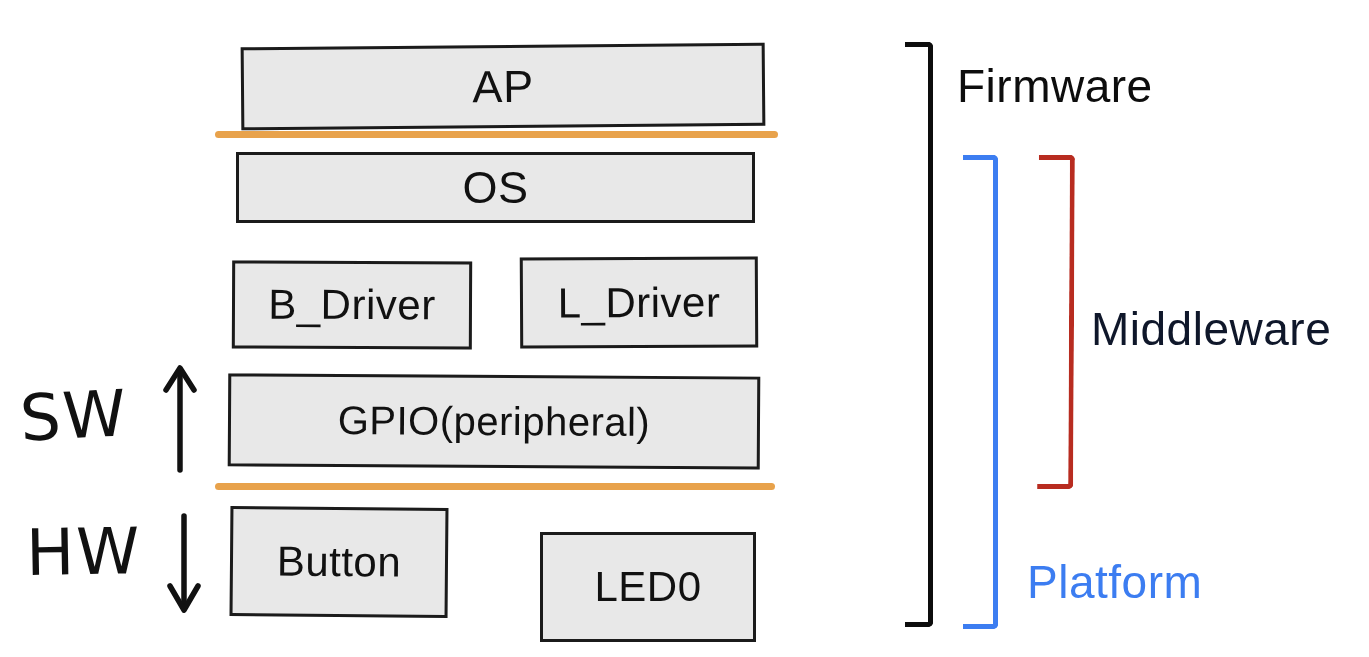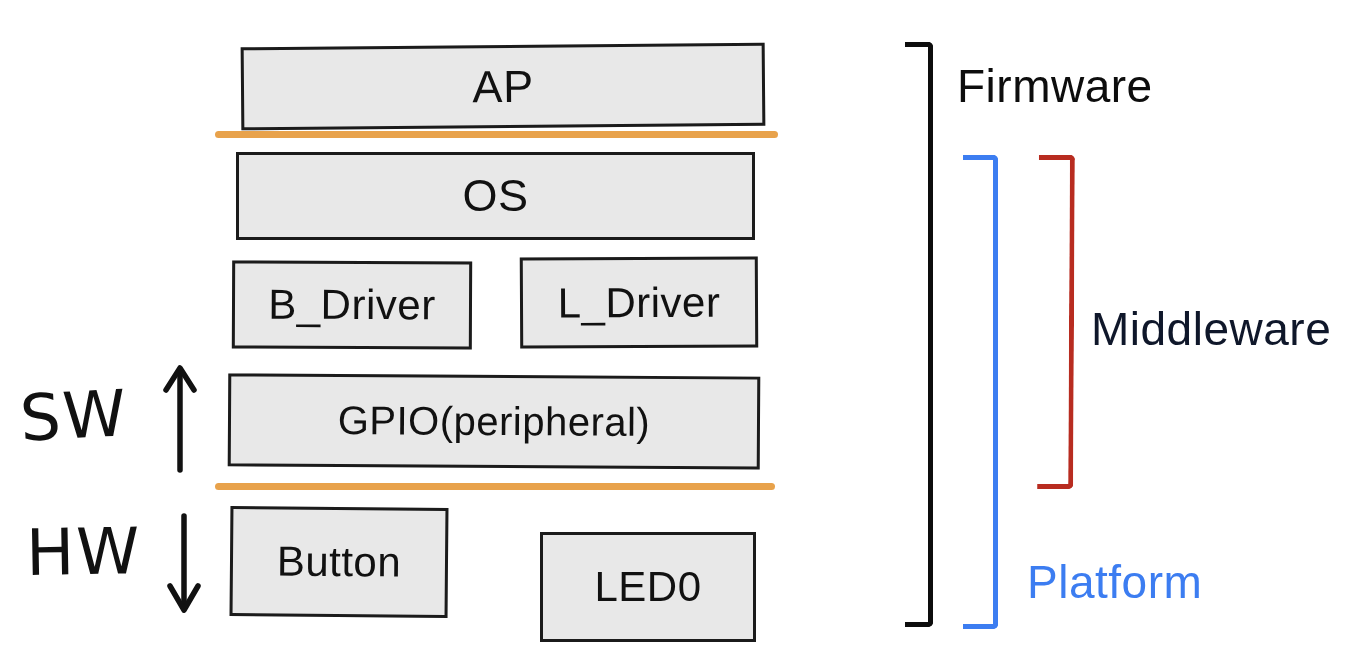--- a/index.html
+++ b/index.html
@@ -24,21 +24,21 @@
     border: 3.5px solid #1b1b1b;
     display: flex;
     align-items: center;
     justify-content: center;
     color: #111111;
     font-size: 42px;
     letter-spacing: 0.5px;
     box-sizing: border-box;
   }
   .box-ap      { left: 241px; top:  45px; width: 524px; height:  83px; transform: rotate(-0.5deg); font-size: 45px; }
-  .box-os      { left: 236px; top: 152px; width: 519px; height:  88px; font-size: 45px; }
+  .box-os      { left: 236px; top: 152px; width: 519px; height:  71px; font-size: 45px; }
   .box-bdriver { left: 232px; top: 261px; width: 240px; height:  88px; transform: rotate(0.25deg); }
   .box-ldriver { left: 520px; top: 257px; width: 238px; height:  91px; transform: rotate(-0.3deg); }
   .box-gpio    { left: 228px; top: 375px; width: 532px; height:  93px; transform: rotate(0.35deg); font-size: 40px; }
   .box-button  { left: 230px; top: 507px; width: 218px; height: 110px; transform: rotate(0.5deg); }
   .box-led0    { left: 540px; top: 512px; width: 216px; height: 110px; margin-top: 20px; }
 
   
   .divider {
     position: absolute;
     height: 7px;

